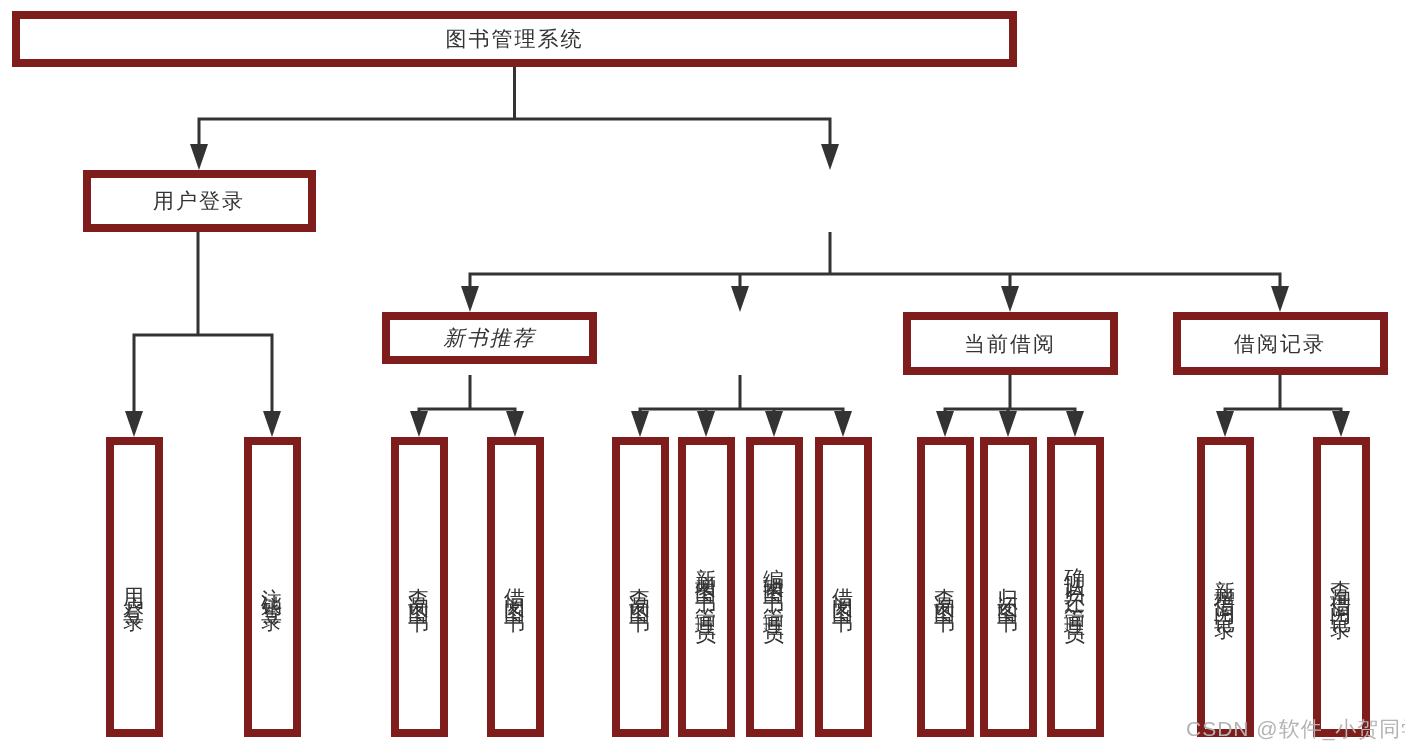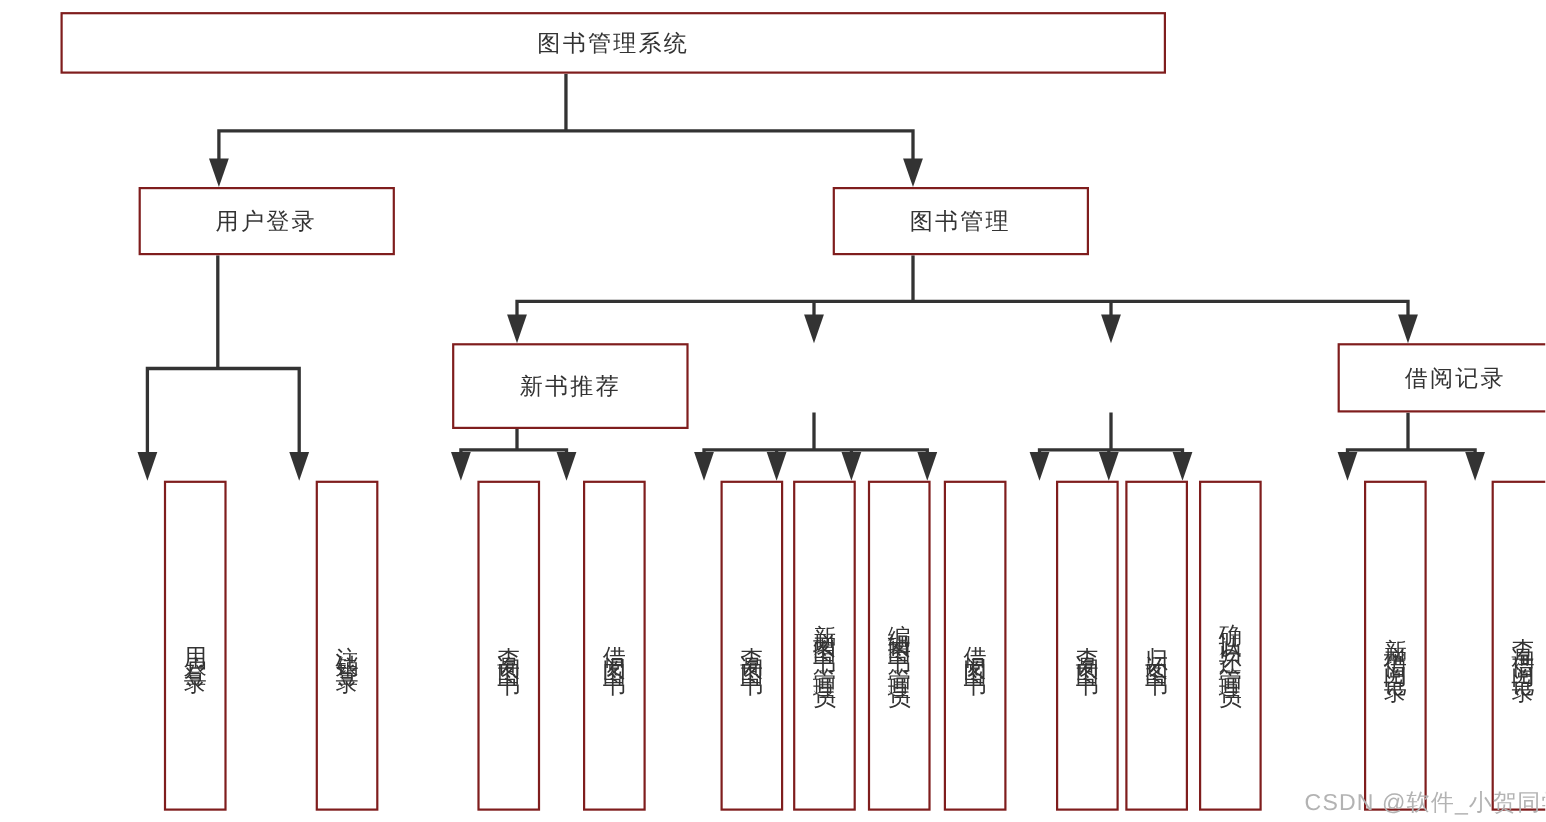--- a/index.html
+++ b/index.html
@@ -1,22 +1,22 @@
 <!DOCTYPE html>
 <html><head>
 <meta charset="utf-8">
 <style>
   html,body{margin:0;padding:0;background:#fff;}
   #canvas{
     position:relative;width:1405px;height:747px;background:#ffffff;overflow:hidden;
     font-family:"Liberation Sans","DejaVu Sans",sans-serif;
   }
   .node{
-    position:absolute;box-sizing:border-box;border:2px solid #7f1d1d;background:#fff;
-    display:flex;align-items:center;justify-content:center;color:#333;margin-left:43px;
+    position:absolute;box-sizing:border-box;border:8px solid #7f1d1d;background:#fff;
+    display:flex;align-items:center;justify-content:center;color:#333;
   }
   .h-label{font-size:21px;letter-spacing:2px;white-space:nowrap;color:#333;}
   .leaf .v-label{
     writing-mode:vertical-rl;text-orientation:mixed;
     font-size:21px;letter-spacing:8px;line-height:1;color:#333;white-space:nowrap;
   }
   #edges{position:absolute;left:0;top:0;width:1405px;height:747px;pointer-events:none;}
   #edges path.line{stroke:#333333;stroke-width:3;fill:none;}
   #edges polygon.arrow{fill:#333333;stroke:none;}
   #watermark{
@@ -69,26 +69,26 @@
     </g>
   </svg>
 
   <div class="node" style="left:12px;top:11px;width:1005px;height:56px;">
     <span class="h-label">图书管理系统</span>
   </div>
 
   <div class="node" style="left:82.5px;top:170px;width:233px;height:62px;">
     <span class="h-label">用户登录</span>
   </div>
-  <div class="node" style="left:713.5px;top:170px;width:233px;height:62px;">
-    <span class="h-label">图书管理</span>
+
+  <div class="node" style="left:382px;top:312px;width:215px;height:52px;font-style:italic;">
+    <span class="h-label">新书推荐</span>
   </div>
-
-  <div class="node" style="left:368px;top:312px;width:215px;height:78px;">
-    <span class="h-label">新书推荐</span>
+  <div class="node" style="left:902.5px;top:312px;width:215px;height:63px;">
+    <span class="h-label">当前借阅</span>
   </div>
   <div class="node" style="left:1172.5px;top:312px;width:215px;height:63px;">
     <span class="h-label">借阅记录</span>
   </div>
 
   <div class="node leaf" style="left:105.5px;top:437px;width:57px;height:300px;">
     <span class="v-label">用户登录</span>
   </div>
   <div class="node leaf" style="left:243.5px;top:437px;width:57px;height:300px;">
     <span class="v-label">注销登录</span>

